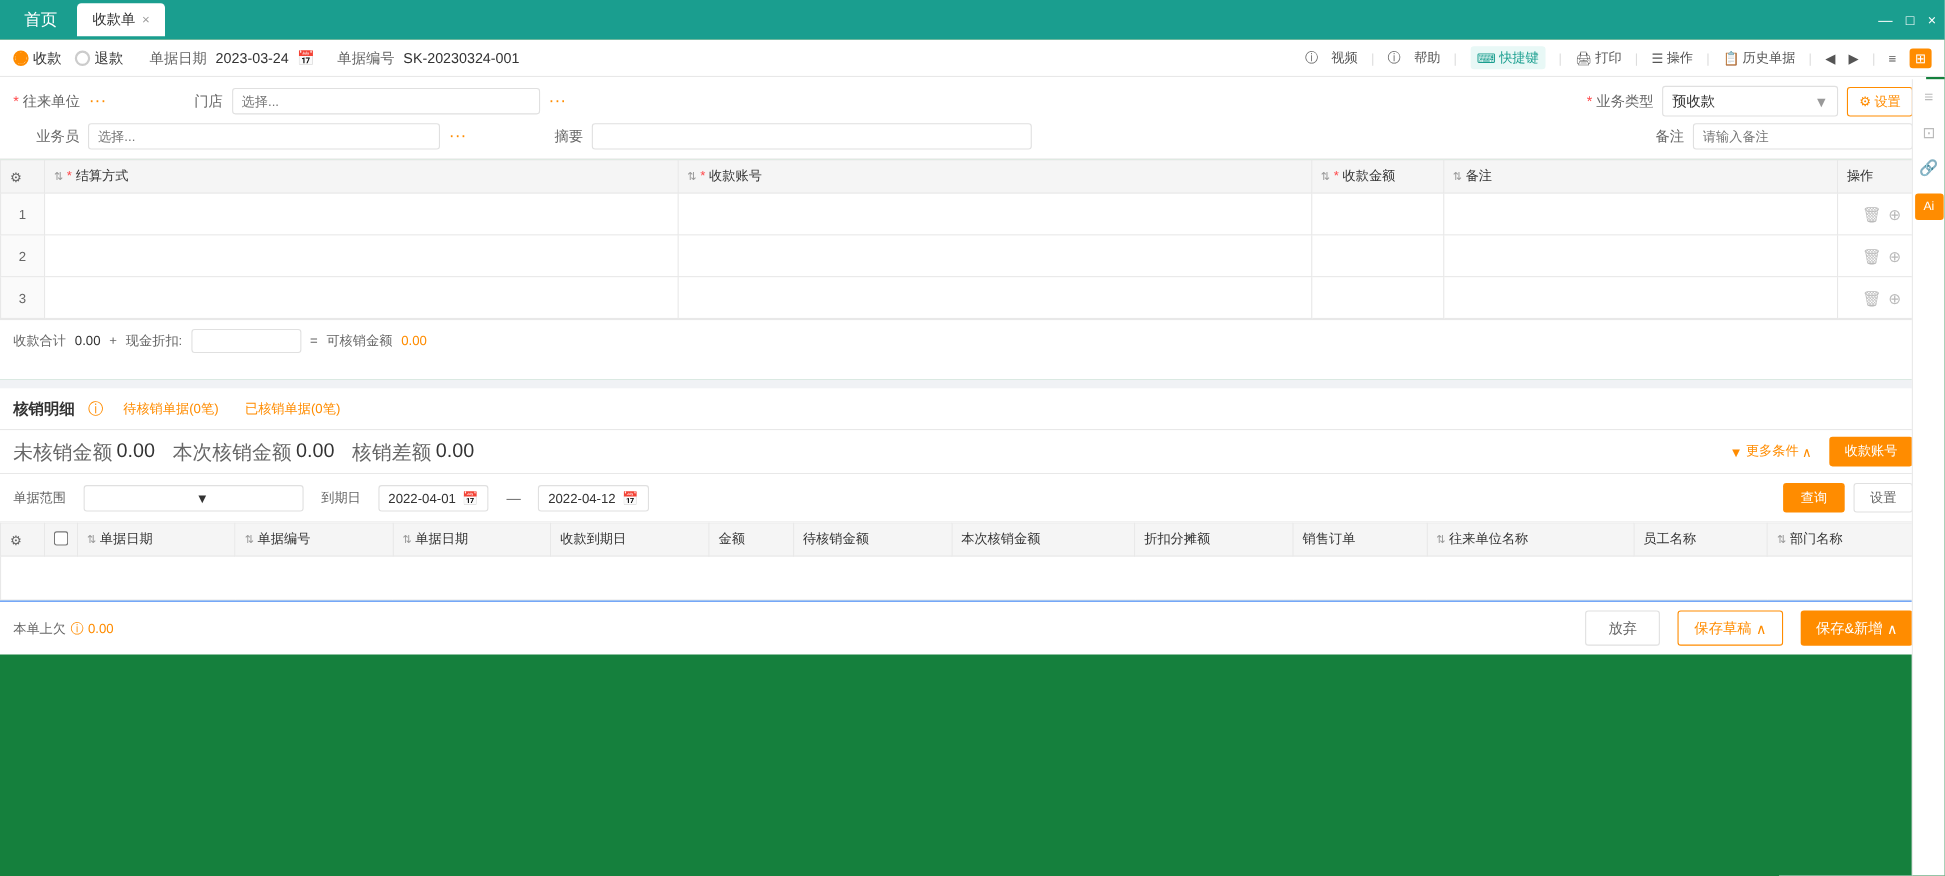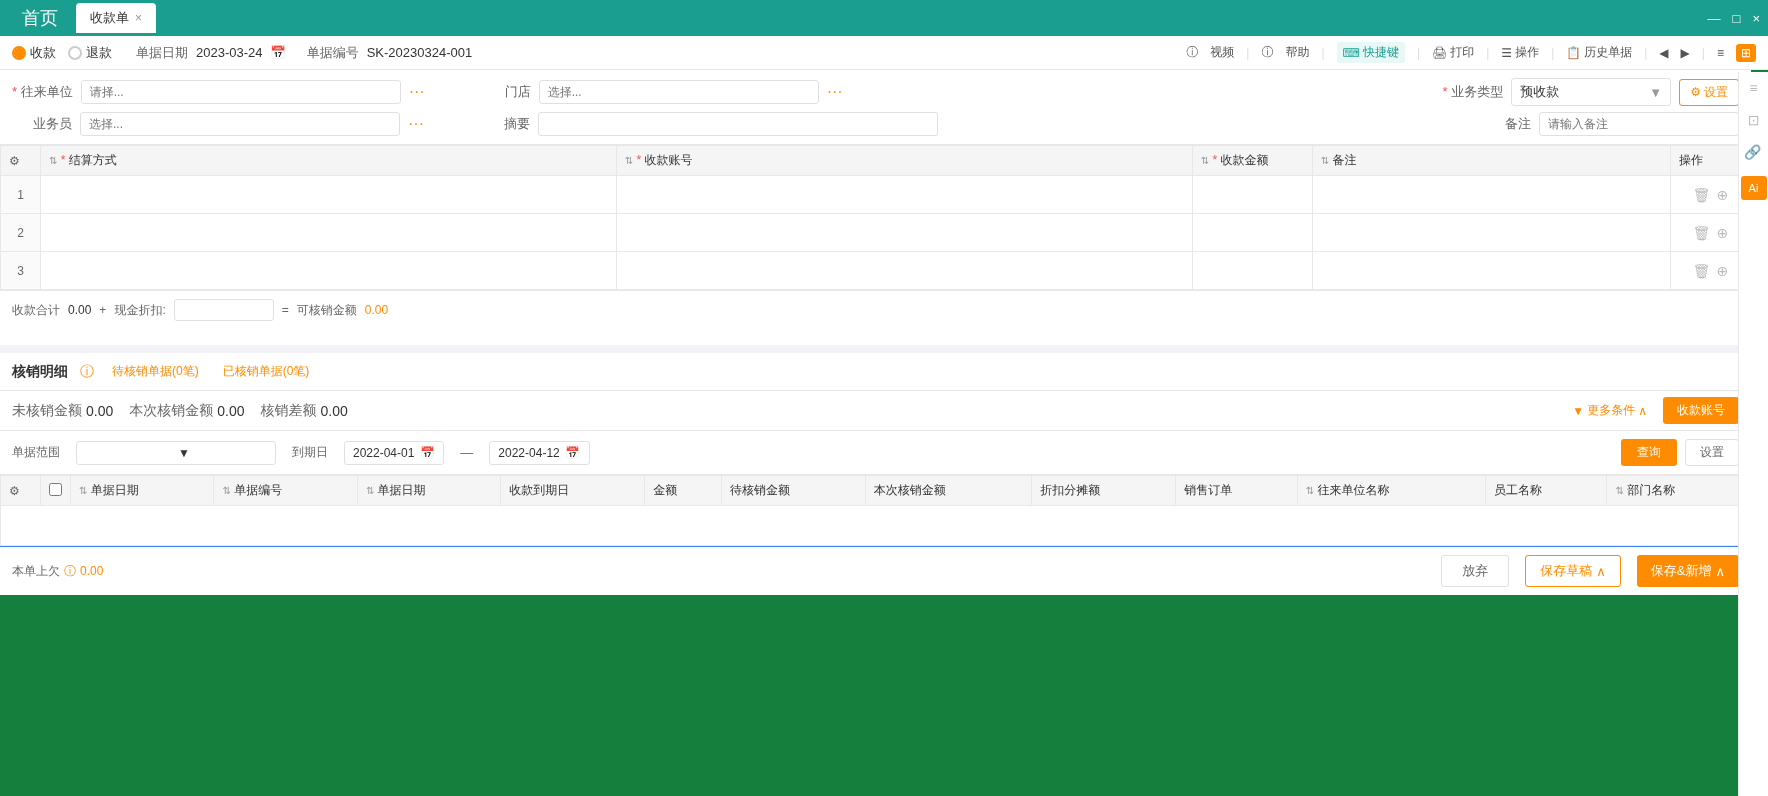--- a/index.html
+++ b/index.html
@@ -11,21 +11,21 @@
       align-items: center;
       background: #1a9e8f;
       height: 36px;
       padding: 0 8px;
       gap: 4px;
     }
     .tab-home {
       color: white;
       padding: 6px 14px;
       cursor: pointer;
-      font-size: 18px;
+      font-size: 15px;
     }
     .tab-active {
       background: white;
       color: #333;
       padding: 6px 14px;
       border-radius: 4px 4px 0 0;
       cursor: pointer;
       font-size: 13px;
       display: flex;
       align-items: center;
@@ -278,21 +278,21 @@
       font-size: 12px;
       padding: 2px 6px;
     }
     .verify-stats-row {
       display: flex;
       align-items: center;
       padding: 6px 12px;
       gap: 16px;
       border-bottom: 1px solid #e8e8e8;
     }
-    .stat-item { display: flex; align-items: center; gap: 4px; font-size: 14px; color: #666; }
+    .stat-item { display: flex; gap: 4px; font-size: 18px; color: #666; }
     .stat-value { color: #333; }
     .more-conditions {
       margin-left: auto;
       color: #ff8c00;
       cursor: pointer;
       font-size: 12px;
       display: flex;
       align-items: center;
       gap: 3px;
     }
@@ -563,21 +563,20 @@
         <span class="toolbar-btn">≡</span>
         <span class="toolbar-btn" style="background:#ff8c00; color:white; padding:2px 5px; border-radius:3px;">⊞</span>
       </div>
     </div>
 
     <div class="content-area">
 
       <div class="form-section">
         <div class="form-row">
           <span class="form-label required">往来单位</span>
-          <input class="form-input form-input-wide" placeholder="请择..." style="">
           <span class="more-btn">···</span>
           <span style="width:60px;"></span>
           <span class="form-label" style="min-width:30px;">门店</span>
           <input class="form-input form-input-medium" placeholder="选择..." style="">
           <span class="more-btn">···</span>
           <span style="flex:1;"></span>
           <span class="form-label required">业务类型</span>
           <div class="form-select" style="width:160px;">
             <span class="form-select-value">预收款</span>
             <span class="form-select-arrow">▼</span>

